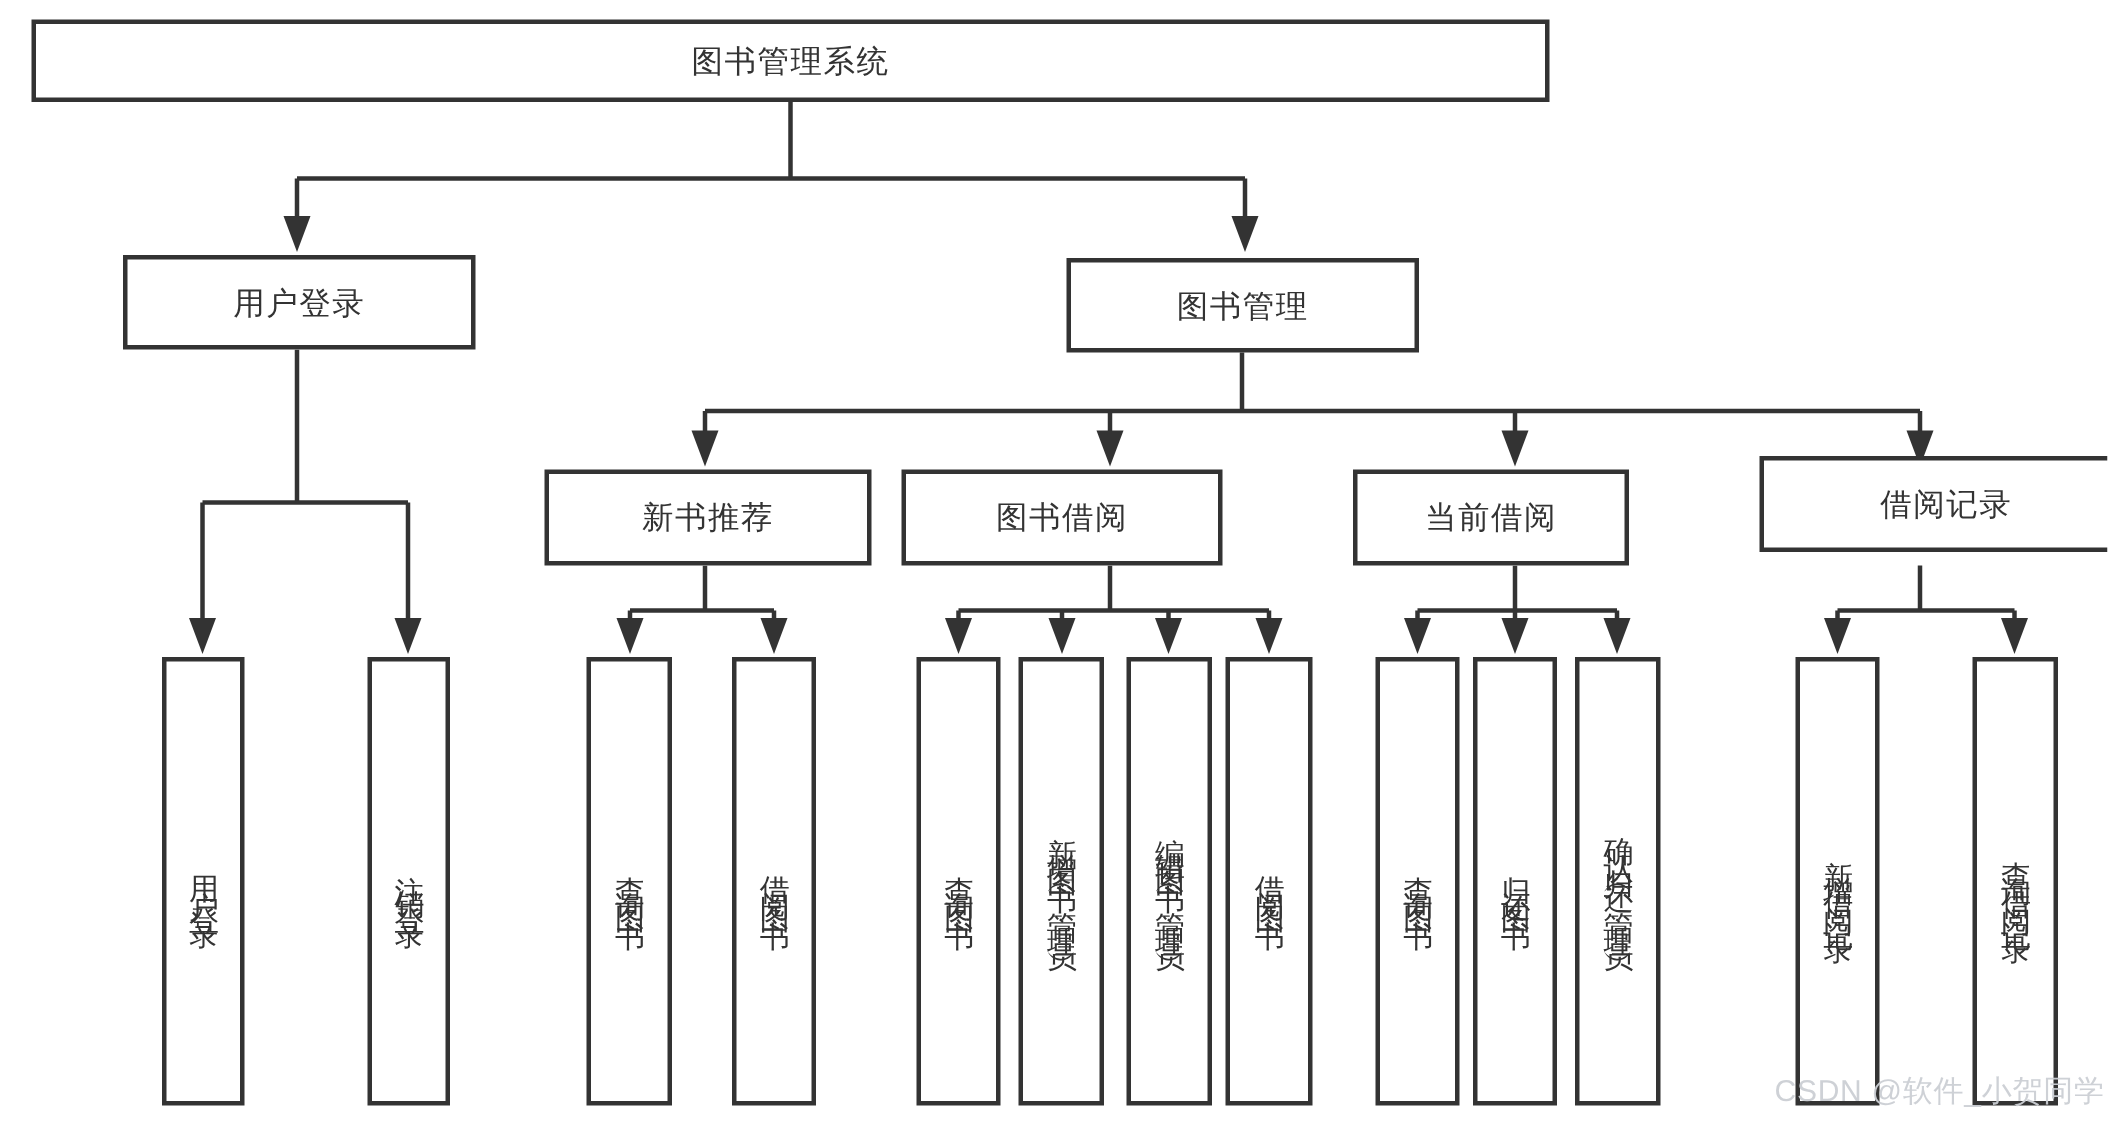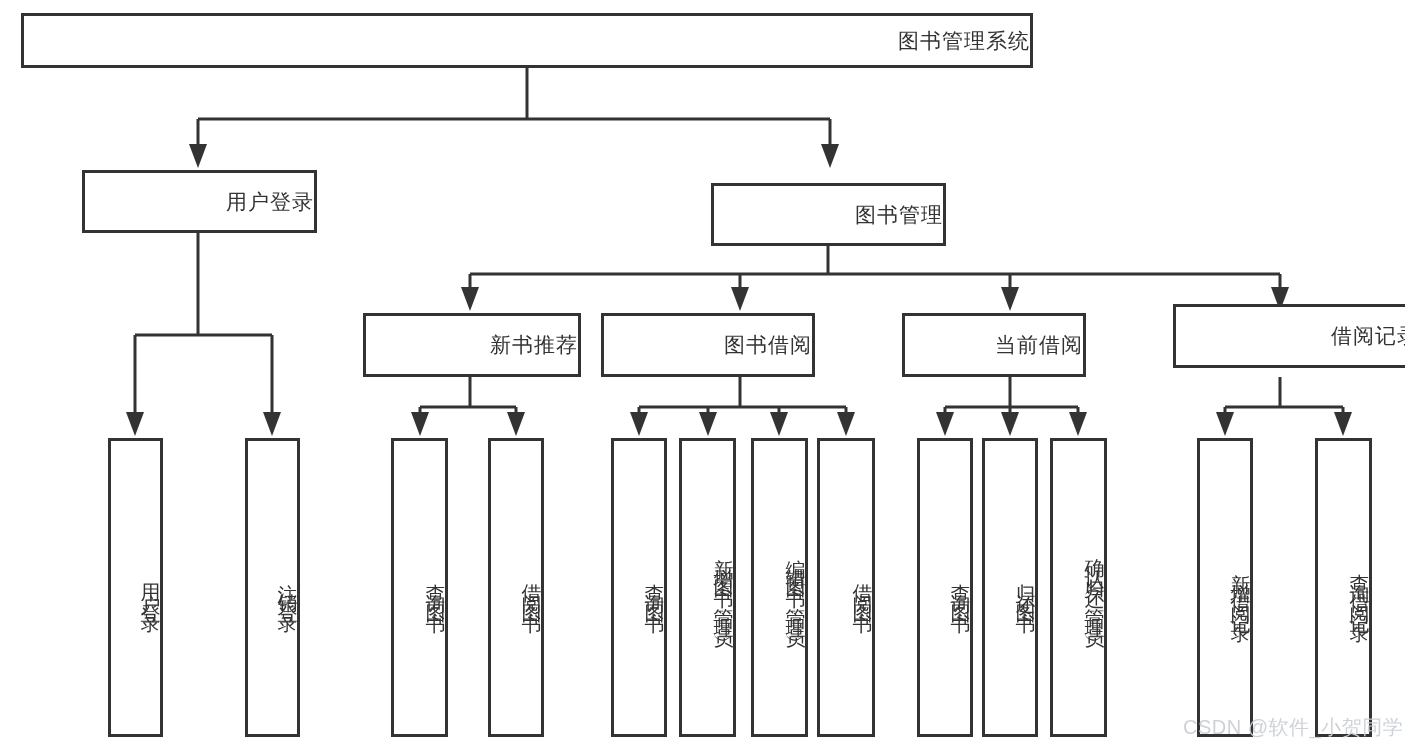--- a/index.html
+++ b/index.html
@@ -22,23 +22,22 @@
     z-index: 1;
   }
   .node {
     position: absolute;
     box-sizing: border-box;
     border: 3px solid #333333;
     background: #ffffff;
     color: #333333;
     display: flex;
     align-items: center;
-    justify-content: flex-end;
+    justify-content: center;
     z-index: 2;
-    font-family: Liberation Mono, monospace;
   }
   .hlabel {
     font-size: 21px;
     letter-spacing: 1px;
     white-space: nowrap;
   }
   .root .hlabel { font-size: 21px; }
   .vlabel {
     writing-mode: vertical-rl;
     text-orientation: mixed;
@@ -129,21 +128,21 @@
     </g>
   </svg>
 
   <div class="node root" style="left:21px; top:13px; width:1012px; height:55px;">
     <span class="hlabel">图书管理系统</span>
   </div>
 
   <div class="node" style="left:82px; top:170px; width:235px; height:63px;">
     <span class="hlabel">用户登录</span>
   </div>
-  <div class="node" style="left:711px; top:183px; width:235px; height:63px;">
+  <div class="node" style="left:711px; top:172px; width:235px; height:63px;">
     <span class="hlabel">图书管理</span>
   </div>
 
   <div class="node" style="left:363px; top:313px; width:218px; height:64px;">
     <span class="hlabel">新书推荐</span>
   </div>
   <div class="node" style="left:601px; top:313px; width:214px; height:64px;">
     <span class="hlabel">图书借阅</span>
   </div>
   <div class="node" style="left:902px; top:313px; width:184px; height:64px;">

